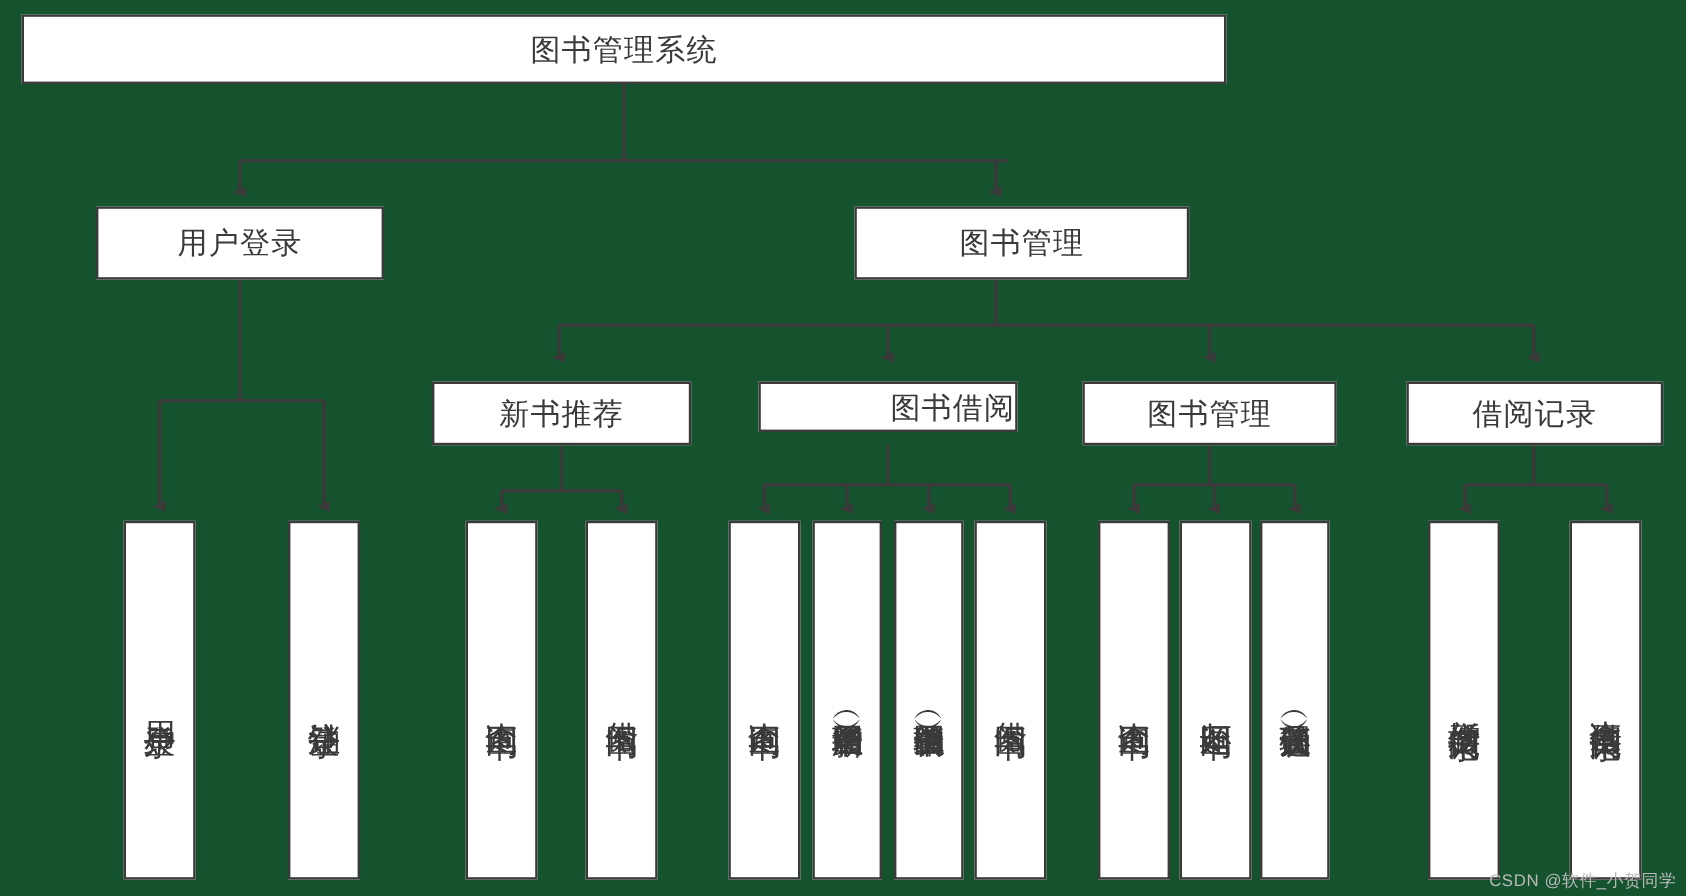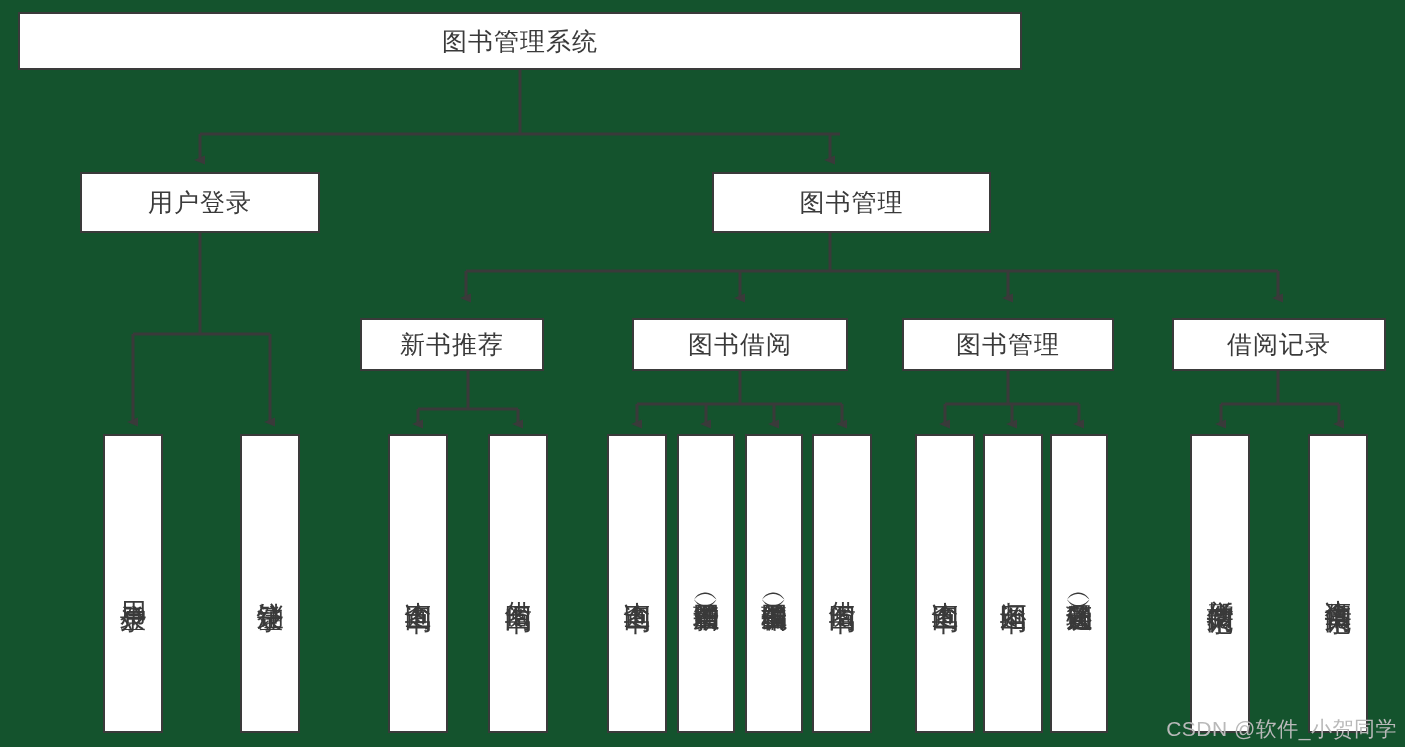--- a/index.html
+++ b/index.html
@@ -51,21 +51,21 @@
   }
   .node.vert.tight {
     font-size: 26px;
     letter-spacing: 0px;
     line-height: 1.06;
   }
   .watermark {
     position: absolute;
     right: 8px;
     bottom: 4px;
-    font-size: 21px;
+    font-size: 14px;
     color: #b9b9b9;
     letter-spacing: 0.5px;
     white-space: nowrap;
   }
 </style>
 </head>
 <body>
 
 <div id="canvas">
 
@@ -123,24 +123,24 @@
     <span>图书管理系统</span>
   </div>
 
   <div class="node horiz" style="left:80px; top:172px; width:240px; height:61px;">
     <span>用户登录</span>
   </div>
   <div class="node horiz" style="left:712px; top:172px; width:279px; height:61px;">
     <span>图书管理</span>
   </div>
 
-  <div class="node horiz" style="left:360px; top:318px; width:184px; height:53px;">
+  <div class="node horiz" style="left:360px; top:318px; width:216px; height:53px;">
     <span>新书推荐</span>
   </div>
-  <div class="node horiz" style="left:632px; top:318px; width:216px; height:53px;">
+  <div class="node horiz" style="left:632px; top:318px; width:216px; height:42px;justify-content:flex-end;">
     <span>图书借阅</span>
   </div>
   <div class="node horiz" style="left:902px; top:318px; width:212px; height:53px;">
     <span>图书管理</span>
   </div>
   <div class="node horiz" style="left:1172px; top:318px; width:214px; height:53px;font-family:Liberation Mono, monospace;">
     <span>借阅记录</span>
   </div>
 
   <div class="node vert" style="left:103px; top:434px; width:60px; height:299px;">

